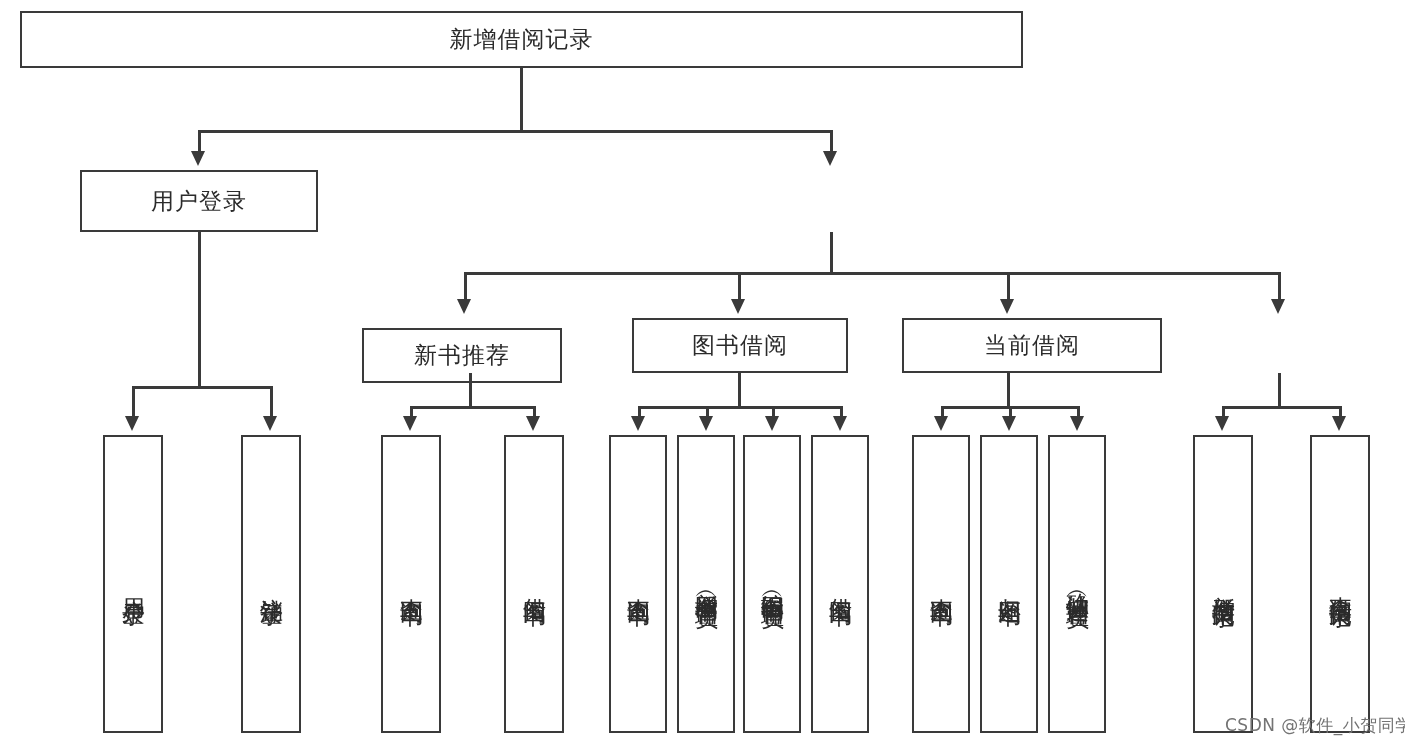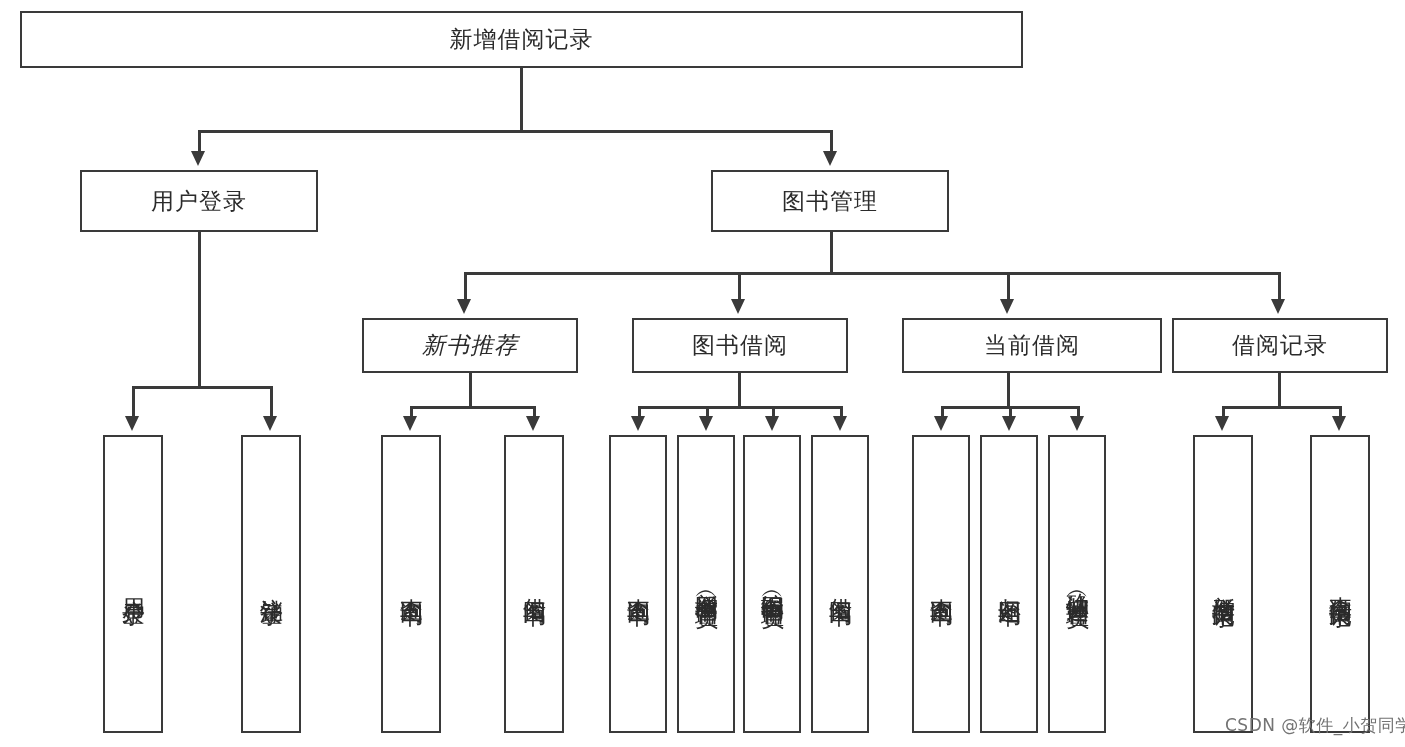--- a/index.html
+++ b/index.html
@@ -90,23 +90,20 @@
 
   <div class="vline" style="left:198px; top:130px; height:23px;"></div>
   <div class="arrow" style="left:191px; top:151px;"></div>
 
   <div class="vline" style="left:830px; top:130px; height:23px;"></div>
   <div class="arrow" style="left:823px; top:151px;"></div>
 
   <div class="box h" style="left:80px; top:170px; width:238px; height:62px;">
     <span>用户登录</span>
   </div>
-  <div class="box h" style="left:711px; top:170px; width:238px; height:62px;">
-    <span>图书管理</span>
-  </div>
 
   <div class="vline" style="left:198px; top:232px; height:154px;"></div>
   <div class="hline" style="left:132px; top:386px; width:140px;"></div>
   <div class="vline" style="left:132px; top:386px; height:32px;"></div>
   <div class="arrow" style="left:125px; top:416px;"></div>
   <div class="vline" style="left:270px; top:386px; height:32px;"></div>
   <div class="arrow" style="left:263px; top:416px;"></div>
 
   <div class="box v" style="left:103px; top:435px; width:60px; height:298px;">
     <span class="vtext">用户登录</span>
@@ -120,31 +117,28 @@
 
   <div class="vline" style="left:464px; top:272px; height:29px;"></div>
   <div class="arrow" style="left:457px; top:299px;"></div>
   <div class="vline" style="left:738px; top:272px; height:29px;"></div>
   <div class="arrow" style="left:731px; top:299px;"></div>
   <div class="vline" style="left:1007px; top:272px; height:29px;"></div>
   <div class="arrow" style="left:1000px; top:299px;"></div>
   <div class="vline" style="left:1278px; top:272px; height:29px;"></div>
   <div class="arrow" style="left:1271px; top:299px;"></div>
 
-  <div class="box h" style="left:362px; top:318px; width:216px; height:55px;font-style:italic;">
+  <div class="box h" style="left:362px; top:328px; width:200px; height:55px;">
     <span>新书推荐</span>
   </div>
   <div class="box h" style="left:632px; top:318px; width:216px; height:55px;">
     <span>图书借阅</span>
   </div>
   <div class="box h" style="left:902px; top:318px; width:260px; height:55px;">
     <span>当前借阅</span>
-  </div>
-  <div class="box h" style="left:1172px; top:318px; width:216px; height:55px;">
-    <span>借阅记录</span>
   </div>
 
   <div class="vline" style="left:469px; top:373px; height:33px;"></div>
   <div class="hline" style="left:410px; top:406px; width:125px;"></div>
   <div class="vline" style="left:410px; top:406px; height:12px;"></div>
   <div class="arrow" style="left:403px; top:416px;"></div>
   <div class="vline" style="left:533px; top:406px; height:12px;"></div>
   <div class="arrow" style="left:526px; top:416px;"></div>
 
   <div class="box v" style="left:381px; top:435px; width:60px; height:298px;">

